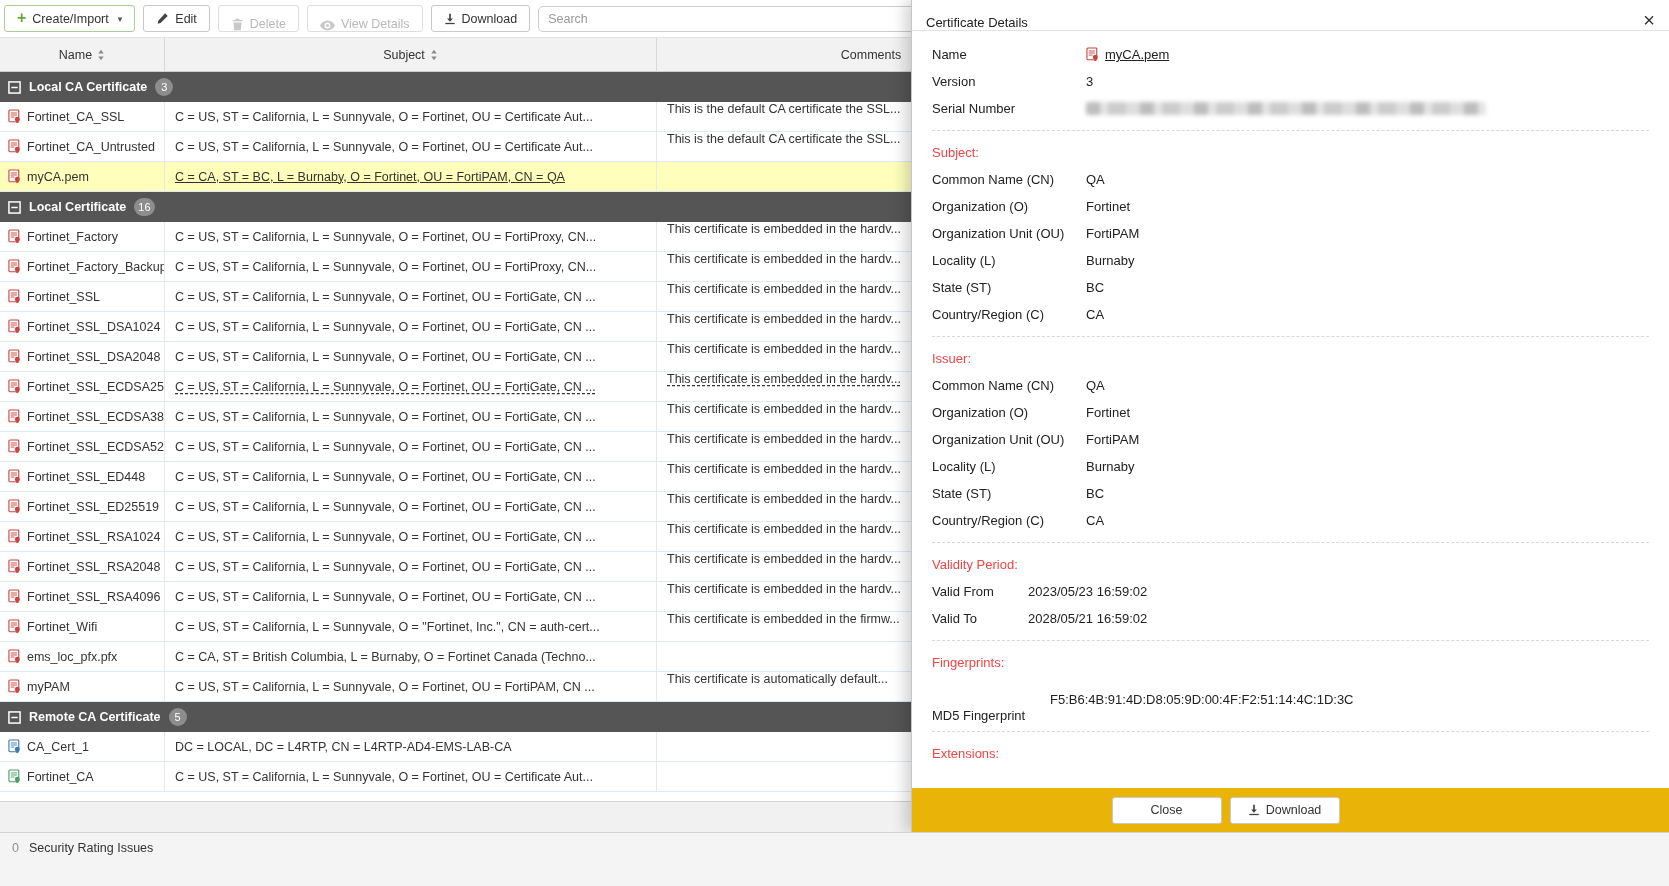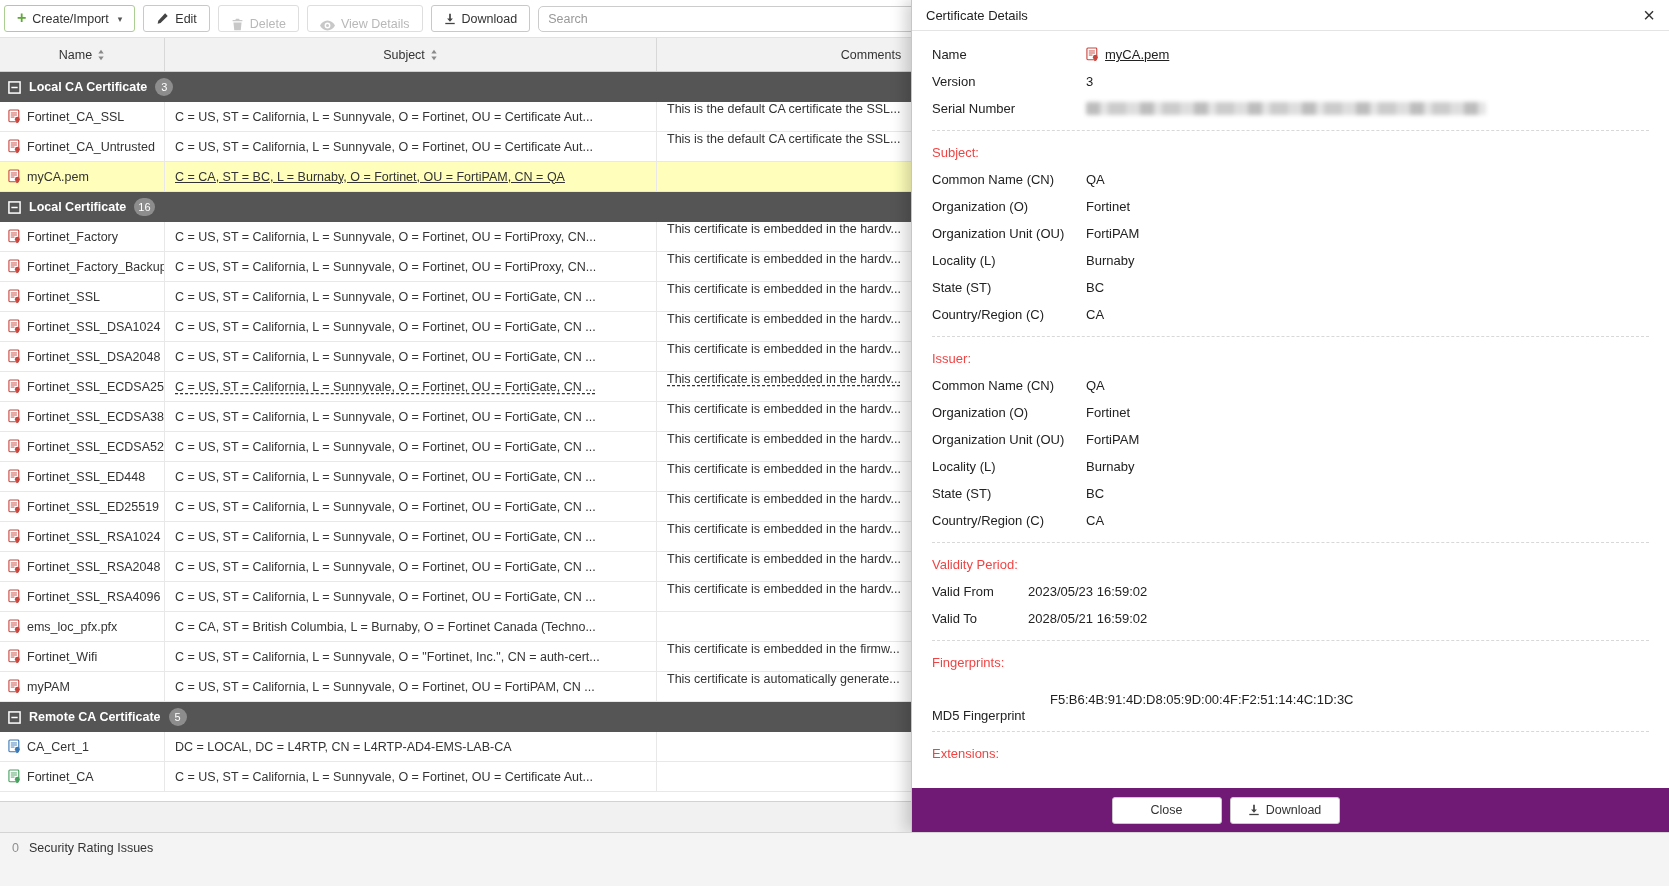--- a/index.html
+++ b/index.html
@@ -35,33 +35,33 @@
   .c-comm { flex:1; padding-left:10px; display:flex; align-items:flex-start; white-space:nowrap; overflow:hidden; }
   .t-row.selected { background:var(--sel-bg,#ffffbb); }
   .t-row.selected .c-subj span { text-decoration:underline; }
   .t-row.hover-row .c-subj span, .t-row.hover-row .c-comm span { text-decoration:underline; text-decoration-style:dashed; text-underline-offset:2px; }
   .cert-icon { display:inline-flex; flex:none; }
 
   .hscroll { position:absolute; left:0; bottom:0; width:100%; height:31px; background:#f1f1f1; border-top:1px solid #d2d2d2; }
 
   
   .panel { position:absolute; top:0; right:0; width:758px; height:832px; background:#fff; border-left:1px solid #c6c6c6; box-shadow:-6px 0 14px rgba(0,0,0,0.18); display:flex; flex-direction:column; z-index:5; }
-  .panel-header { height:31px; flex:none; display:flex; align-items:center; padding:0 14px; border-bottom:1px solid #e4e4e4; font-size:13px; color:#222; }
+  .panel-header { height:31px; flex:none; display:flex; align-items:flex-end; padding:0 14px; border-bottom:1px solid #e4e4e4; font-size:13px; color:#222; }
   .panel-close { margin-left:auto; font-size:20px; line-height:1; color:#333; cursor:pointer; }
   .panel-body { flex:1; overflow:hidden; padding:10px 0 0 20px; font-size:13px; color:#222; }
   .kv { display:flex; align-items:center; min-height:27px; }
   .kv .k { width:154px; flex:none; }
   .kv .v { display:flex; align-items:center; gap:6px; }
   .kv-list.narrow .k { width:96px; }
   .kv-list.mid .k { width:118px;margin-top:32px; }
   .name-link { text-decoration:underline; color:#222; }
   .redacted { display:inline-block; width:400px; height:13px; border-radius:2px; filter:blur(2px); background:repeating-linear-gradient(90deg,#bdbdbd 0 14px,#e4e4e4 14px 22px,#cccccc 22px 40px,#dedede 40px 54px); }
   .sep { border:none; border-top:1px dashed #d8d8d8; margin:8px 20px 8px 0; }
   .section-title { min-height:27px; display:flex; align-items:center; color:#ef4444;margin-top:8px; }
-  .panel-footer { flex:none; height:44px; display:flex; align-items:center; justify-content:center; gap:8px; background:#701a75; padding-right:130px; }
+  .panel-footer { flex:none; height:44px; display:flex; align-items:center; justify-content:center; gap:8px; background:#eab308; padding-right:130px; }
   .panel-footer .btn { min-width:110px; justify-content:center; }
 
   
   .footerbar { position:absolute; left:0; right:0; bottom:0; height:54px; background:#f4f4f4; border-top:1px solid #d4d4d4; display:flex; align-items:flex-start; gap:10px; padding:8px 0 0 12px; font-size:12.5px; color:#333; cursor:pointer; z-index:6; }
   .footerbar .cnt { color:#8f8f8f; }
 </style>
 </head>
 <body>
 
 <div class="app">
@@ -462,65 +462,65 @@
         <div class="t-row">
           <div class="c-name">
             <span class="cert-icon">
               <svg viewBox="0 0 14 16" width="13" height="15">
                 <rect x="1" y="1" width="10.6" height="12.6" rx="1" fill="#fff" stroke="#c8453e" stroke-width="1.2"></rect>
                 <path d="M3 4.2h6.6M3 6.4h6.6M3 8.6h4" stroke="#c8453e" stroke-width="1"></path>
                 <circle cx="10" cy="11" r="2.6" fill="#c8453e"></circle>
                 <path d="M8.9 13v2.4l1.1-.8 1.1.8V13z" fill="#c8453e"></path>
               </svg>
             </span>
+            <span>Fortinet_Wifi</span>
+          </div>
+          <div class="c-subj">
+            <span>C = US, ST = California, L = Sunnyvale, O = "Fortinet, Inc.", CN = auth-cert...</span>
+          </div>
+          <div class="c-comm">
+            <span>This certificate is embedded in the firmw...</span>
+          </div>
+        </div>
+        <div class="t-row">
+          <div class="c-name">
+            <span class="cert-icon">
+              <svg viewBox="0 0 14 16" width="13" height="15">
+                <rect x="1" y="1" width="10.6" height="12.6" rx="1" fill="#fff" stroke="#c8453e" stroke-width="1.2"></rect>
+                <path d="M3 4.2h6.6M3 6.4h6.6M3 8.6h4" stroke="#c8453e" stroke-width="1"></path>
+                <circle cx="10" cy="11" r="2.6" fill="#c8453e"></circle>
+                <path d="M8.9 13v2.4l1.1-.8 1.1.8V13z" fill="#c8453e"></path>
+              </svg>
+            </span>
             <span>ems_loc_pfx.pfx</span>
           </div>
           <div class="c-subj">
             <span>C = CA, ST = British Columbia, L = Burnaby, O = Fortinet Canada (Techno...</span>
           </div>
           <div class="c-comm">
             <span></span>
           </div>
         </div>
         <div class="t-row">
           <div class="c-name">
             <span class="cert-icon">
               <svg viewBox="0 0 14 16" width="13" height="15">
                 <rect x="1" y="1" width="10.6" height="12.6" rx="1" fill="#fff" stroke="#c8453e" stroke-width="1.2"></rect>
                 <path d="M3 4.2h6.6M3 6.4h6.6M3 8.6h4" stroke="#c8453e" stroke-width="1"></path>
                 <circle cx="10" cy="11" r="2.6" fill="#c8453e"></circle>
                 <path d="M8.9 13v2.4l1.1-.8 1.1.8V13z" fill="#c8453e"></path>
               </svg>
             </span>
-            <span>Fortinet_Wifi</span>
-          </div>
-          <div class="c-subj">
-            <span>C = US, ST = California, L = Sunnyvale, O = "Fortinet, Inc.", CN = auth-cert...</span>
-          </div>
-          <div class="c-comm">
-            <span>This certificate is embedded in the firmw...</span>
-          </div>
-        </div>
-        <div class="t-row">
-          <div class="c-name">
-            <span class="cert-icon">
-              <svg viewBox="0 0 14 16" width="13" height="15">
-                <rect x="1" y="1" width="10.6" height="12.6" rx="1" fill="#fff" stroke="#c8453e" stroke-width="1.2"></rect>
-                <path d="M3 4.2h6.6M3 6.4h6.6M3 8.6h4" stroke="#c8453e" stroke-width="1"></path>
-                <circle cx="10" cy="11" r="2.6" fill="#c8453e"></circle>
-                <path d="M8.9 13v2.4l1.1-.8 1.1.8V13z" fill="#c8453e"></path>
-              </svg>
-            </span>
             <span>myPAM</span>
           </div>
           <div class="c-subj">
             <span>C = US, ST = California, L = Sunnyvale, O = Fortinet, OU = FortiPAM, CN ...</span>
           </div>
           <div class="c-comm">
-            <span>This certificate is automatically generate...</span>
+            <span>This certificate is automatically default...</span>
           </div>
         </div>
         <div class="group-row">
           <span class="ico">
             <svg viewBox="0 0 14 14" width="13" height="13">
               <rect x="1" y="1" width="12" height="12" fill="none" stroke="#fff" stroke-width="1.6"></rect>
               <rect x="3.6" y="6.2" width="6.8" height="1.6" fill="#fff"></rect>
             </svg>
           </span>
           <span>Remote CA Certificate</span>

